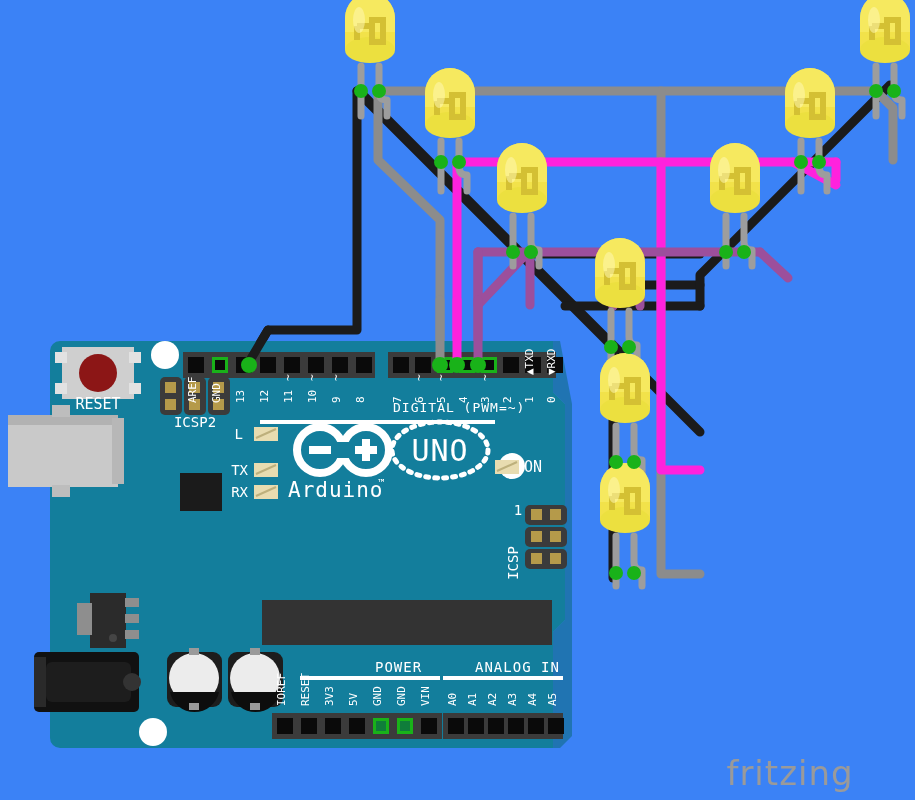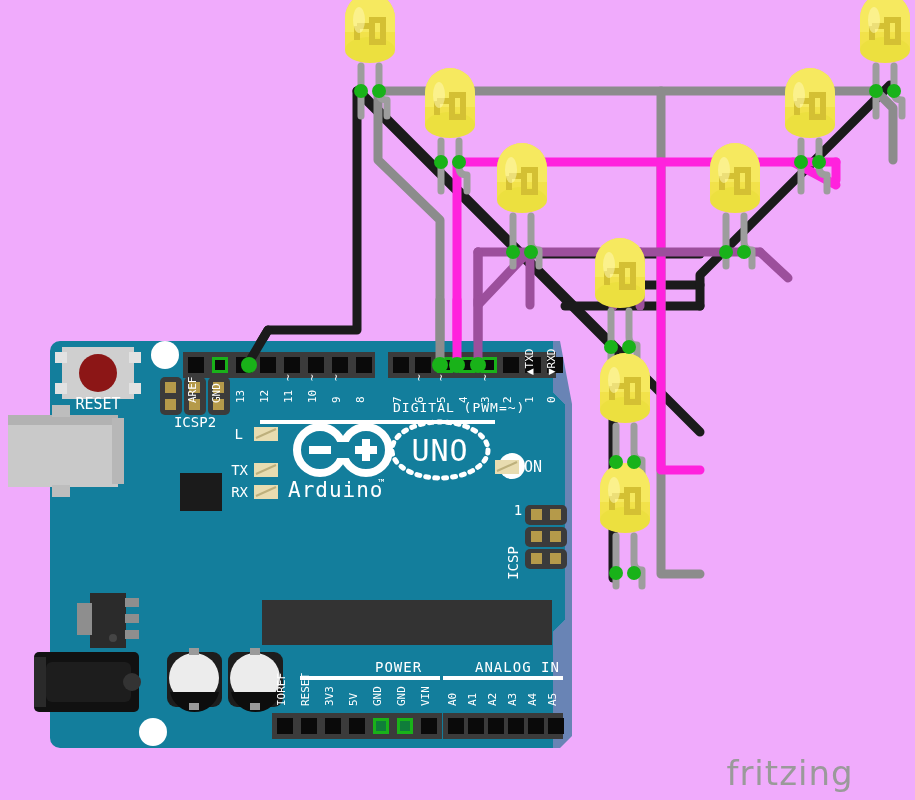--- a/index.html
+++ b/index.html
@@ -1,18 +1,18 @@
 <!DOCTYPE html>
 <html><head>
 <meta charset="utf-8">
 <style>
   html,body{margin:0;padding:0;background:#ffffff;}
   body{width:915px;height:800px;overflow:hidden;
        font-family:"DejaVu Sans Mono","Liberation Mono",monospace;}
-  #stage{position:relative;width:915px;height:800px;background:#f0abfc;}
+  #stage{position:relative;width:915px;height:800px;background:#3b82f6;}
   svg.layer{position:absolute;left:0;top:0;width:915px;height:800px;}
   .pinlabel{font-family:"DejaVu Sans Mono","Liberation Mono",monospace;
             fill:#ffffff;font-size:11px;letter-spacing:0px;}
   .silk{font-family:"DejaVu Sans Mono","Liberation Mono",monospace;fill:#ffffff;}
   .fz{font-family:"DejaVu Sans","Liberation Sans",sans-serif;fill:#9a9a9a;
       font-size:34px;letter-spacing:1px;}
 </style>
 </head>
 <body>
 

